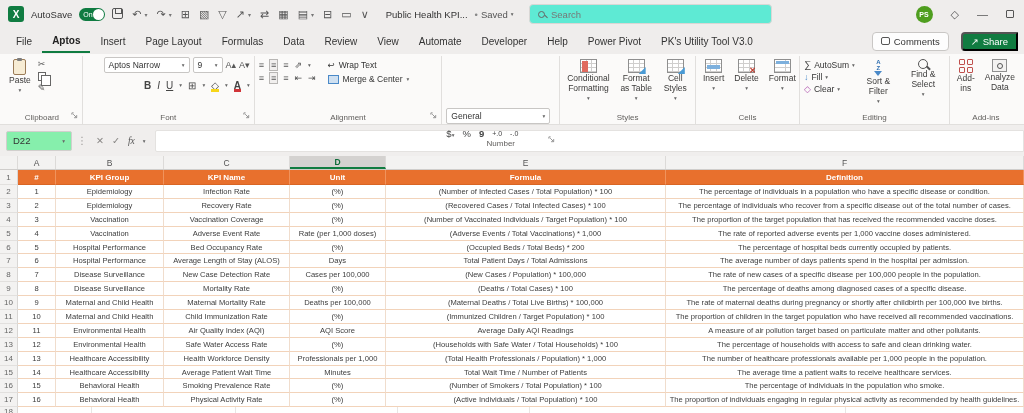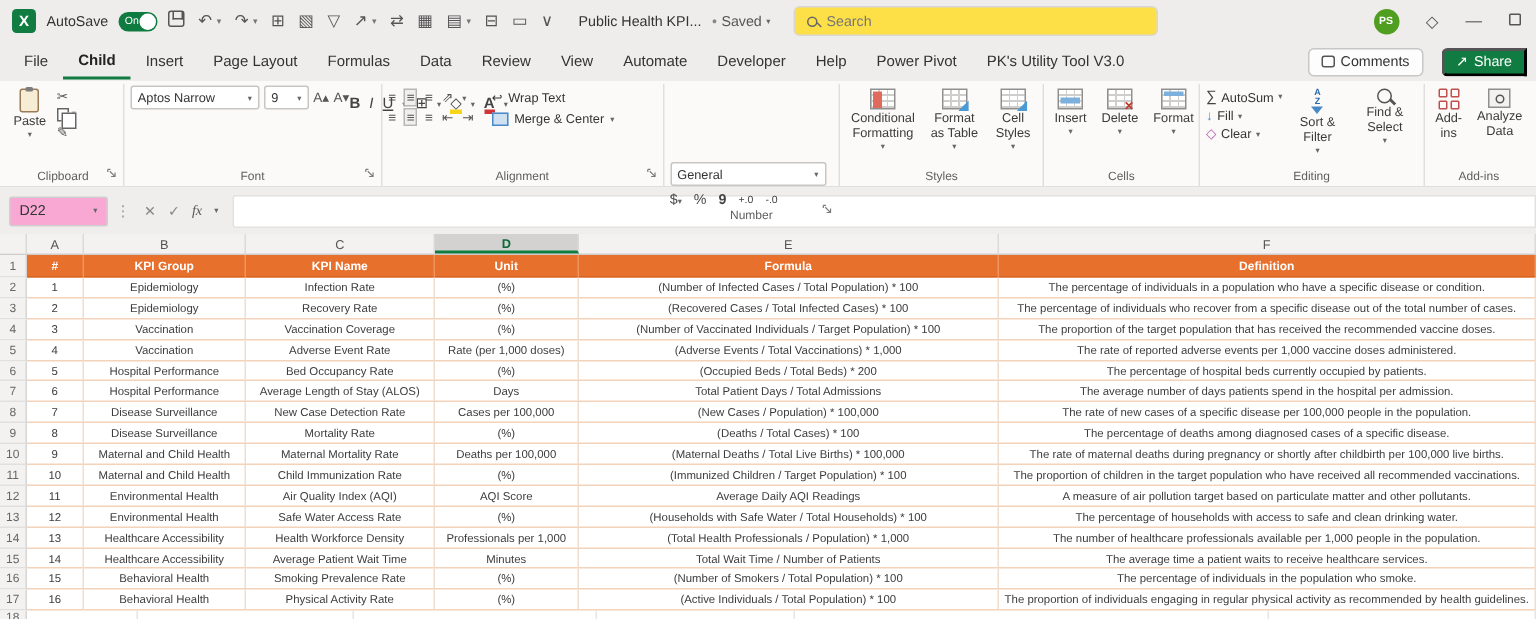--- a/index.html
+++ b/index.html
@@ -18,21 +18,21 @@
   .toggle .on-txt { color:#fff; font-size:7px; margin-left:4px; }
   .toggle .knob { position:absolute; right:1px; width:11px; height:11px; background:#fff; border-radius:50%; }
   .qat { display:flex; align-items:center; gap:9px; color:#555; font-size:11px; }
   .qat .ic { cursor:pointer; line-height:1; }
   .qat .chev { font-size:6px; color:#777; margin-left:-6px; }
   .save-ic { display:inline-block; width:11px; height:11px; border:1.2px solid #555; border-radius:2px; position:relative; }
   .save-ic::after { content:""; position:absolute; top:0; left:2px; width:5px; height:4px; border:1px solid #555; border-top:none; }
   .doc-title { margin-left:10px; color:#333; white-space:nowrap; }
   .saved-wrap { display:flex; align-items:center; gap:3px; color:#555; }
   .dot-sep { color:#888; }
-  .searchbox { position:absolute; left:529px; top:4px; width:243px; height:20px; background:#fde047;
+  .searchbox { position:absolute; left:529px; top:4px; width:243px; height:20px; background:#5eead4;
     border:1px solid #d9d7d5; border-radius:4px; display:flex; align-items:center; padding:0 8px; gap:6px; color:#777; }
   .mag { display:inline-block; width:7px; height:7px; border:1.3px solid #666; border-radius:50%; position:relative; flex:0 0 auto; }
   .mag::after { content:""; position:absolute; width:4px; height:1.3px; background:#666; transform:rotate(45deg); right:-3.5px; bottom:-1px; }
   .tb-right { position:absolute; right:10px; top:0; height:28px; display:flex; align-items:center; gap:18px; }
   .avatar { width:17px; height:17px; border-radius:50%; background:#4f9e1f; color:#fff; font-size:7px;
     font-weight:bold; display:flex; align-items:center; justify-content:center; }
   .gem-ic { color:#555; font-size:11px; }
   .win-btn { color:#555; font-size:11px; cursor:pointer; }
   .restore-ic { display:inline-block; width:8px; height:8px; border:1.2px solid #555; border-radius:1px; }
 
@@ -101,21 +101,21 @@
   .funnel { width:0; height:0; border-left:4px solid transparent; border-right:4px solid transparent; border-top:5px solid #4a89c8; }
   .magbig { width:10px; height:10px; border:1.6px solid #555; border-radius:50%; position:relative; }
   .magbig::after { content:""; position:absolute; width:5px; height:1.6px; background:#555; transform:rotate(45deg); right:-4px; bottom:-1px; }
   .addins-ic { display:grid; grid-template-columns:6px 6px; grid-template-rows:6px 6px; gap:2px; }
   .addins-ic span { border:1.3px solid #c0504d; border-radius:1px; }
   .analyze-ic { width:15px; height:13px; border:1px solid #8f8f8f; background:#f3f2f1; display:flex; align-items:center; justify-content:center; }
   .analyze-ic i { display:block; width:6px; height:6px; border:1.3px solid #555; border-radius:50%; }
 
   
   .formulabar { height:31px; background:#f0eeed; display:flex; align-items:center; padding:4px 0 4px 6px; gap:5px; flex:0 0 auto; }
-  .namebox { width:66px; height:20px; background:#f9a8d4; border:1px solid #d1cfcd; border-radius:2px;
+  .namebox { width:66px; height:20px; background:#86efac; border:1px solid #d1cfcd; border-radius:2px;
     display:flex; align-items:center; justify-content:space-between; padding:0 6px; font-size:9.5px; color:#333; }
   .vdots { color:#9a9896; font-size:10px; }
   .fx-btns { display:flex; align-items:center; gap:8px; color:#8a8886; font-size:9.5px; padding:0 4px; }
   .fx-ital { font-style:italic; font-family:"Liberation Serif", serif; color:#555; }
   .fbar-input { flex:1; height:22px; background:#fff; border:1px solid #e4e2e0; border-radius:2px 0 0 2px; margin-right:0; }
 
   
   .sheet { flex:1; display:flex; flex-direction:column; background:#fff; overflow:hidden; }
   .hdr-row { display:grid; grid-template-columns:18px 38px 108px 126px 96px 280px minmax(0,1fr);
     height:14px; flex:0 0 auto; background:#f3f2f1; border-bottom:1px solid #cfcdcb; }
@@ -179,21 +179,21 @@
     <div class="tb-right">
       <span class="avatar">PS</span>
       <span class="gem-ic">◇</span>
       <span class="win-btn">—</span>
       <span class="win-btn"><span class="restore-ic"></span></span>
     </div>
   </div>
 
   <div class="tabrow">
     <span class="tab">File</span>
-    <span class="tab active">Child</span>
+    <span class="tab active">Aptos</span>
     <span class="tab">Insert</span>
     <span class="tab">Page Layout</span>
     <span class="tab">Formulas</span>
     <span class="tab">Data</span>
     <span class="tab">Review</span>
     <span class="tab">View</span>
     <span class="tab">Automate</span>
     <span class="tab">Developer</span>
     <span class="tab">Help</span>
     <span class="tab">Power Pivot</span>
@@ -234,21 +234,21 @@
       </div>
       <div class="grp-footer">
         <span class="grp-label">Clipboard</span>
         <span class="launcher"><svg width="7" height="7" viewBox="0 0 8 8">
               <path d="M1 1h2M1 1v2M2.5 2.5l3.5 3.5M6.5 3.5v3h-3" stroke="#7a7a7a" stroke-width="0.9" fill="none"></path>
             </svg></span>
       </div>
     </div>
 
     <div class="grp" style="width:172px">
-      <div class="grp-body" style="flex-direction:row; align-items:flex-start; gap:0">
+      <div class="grp-body" style="flex-direction:column; align-items:flex-end; gap:0">
         <div class="fontrow">
           <div class="combo fname">
             <span>Aptos Narrow</span>
             <span class="chev">▾</span>
           </div>
           <div class="combo fsize">
             <span>9</span>
             <span class="chev">▾</span>
           </div>
           <span class="sbtn">A▴</span>

